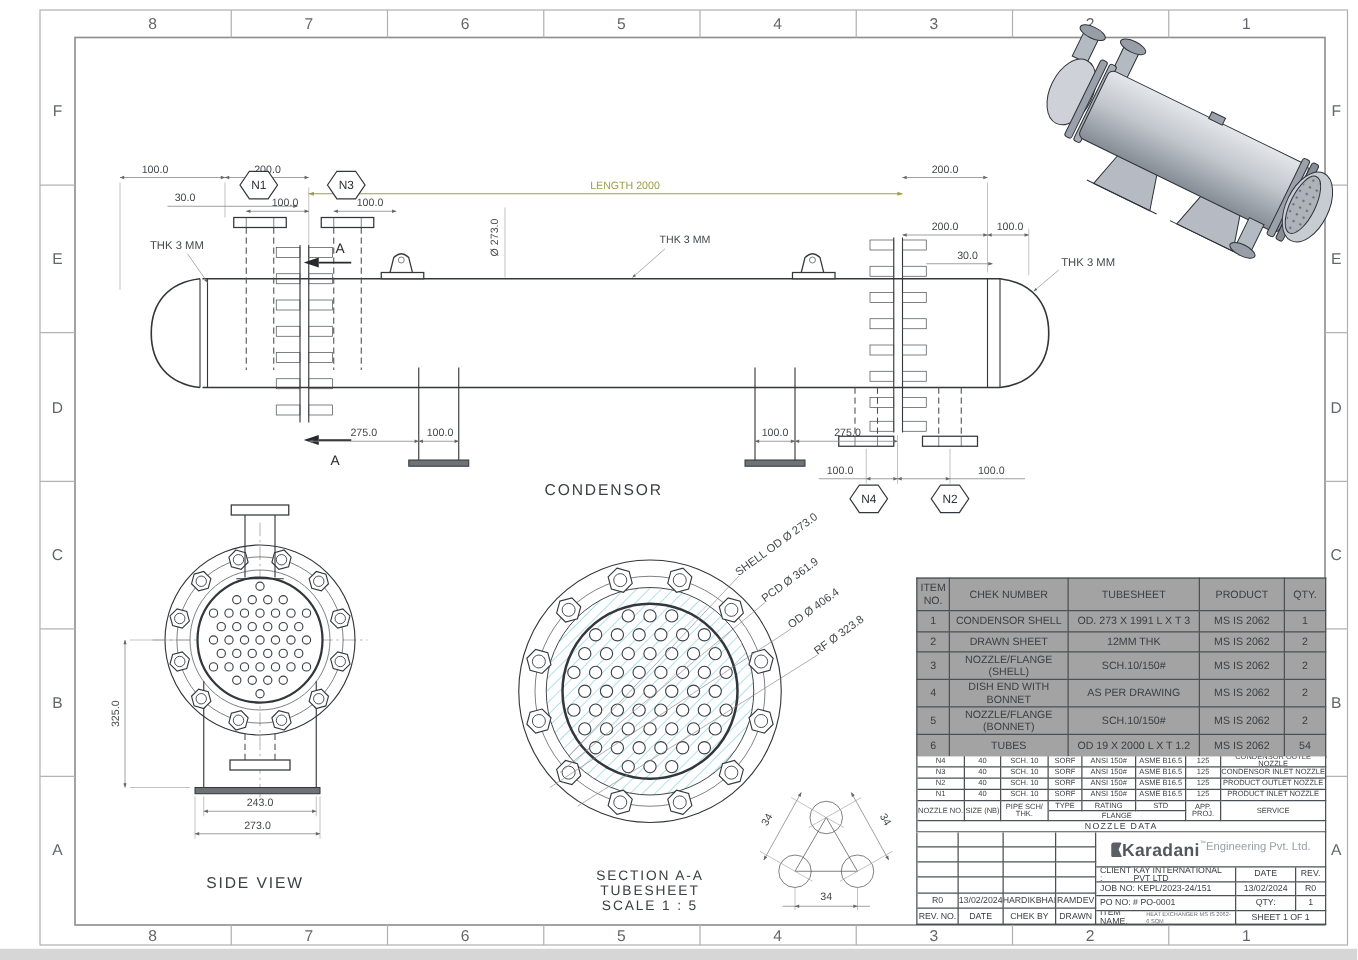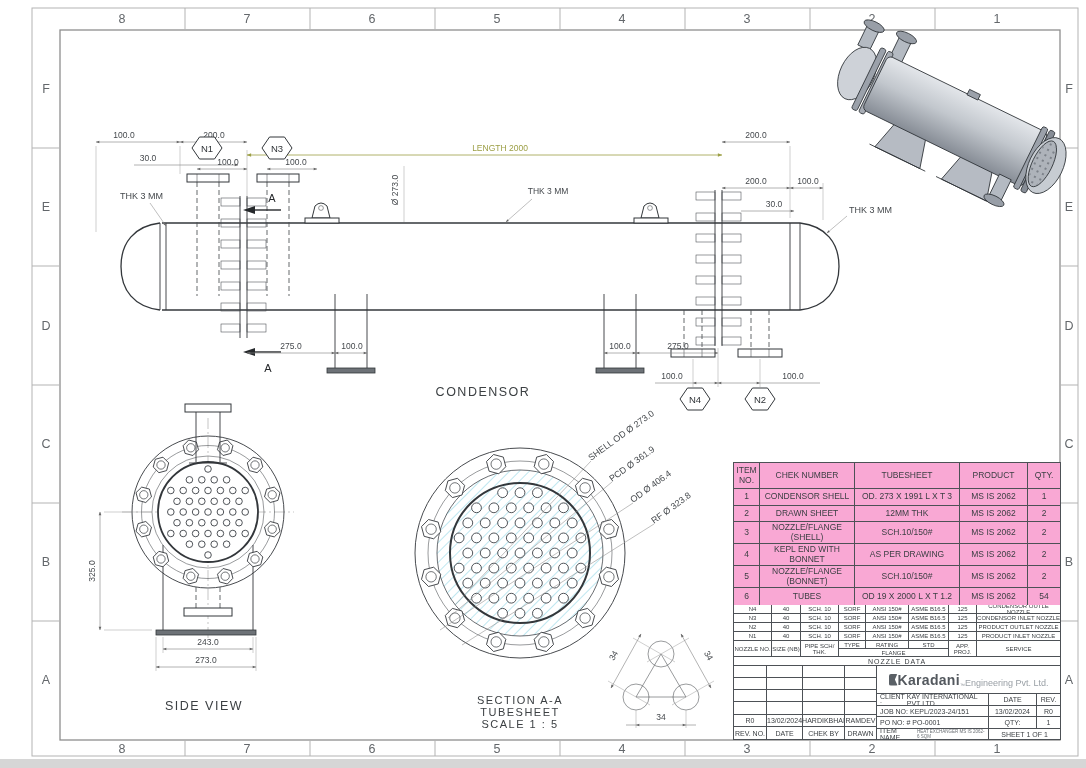--- a/index.html
+++ b/index.html
@@ -25,21 +25,21 @@
   .secA { font-size: 11px; fill: #26292c; text-anchor: middle; }
   .brd  { stroke: #b3b3b3; stroke-width: 1; fill: none; }
   .brd2 { stroke: #8e8e8e; stroke-width: 1.3; fill: none; }
   #tubesSV circle, #tubesAA circle { fill: #fff; stroke: #3c4146; stroke-width: 0.9; }
   .boltsg path   { fill: #fff; stroke: #34383c; stroke-width: 0.9; }
   .boltsg circle { fill: none; stroke: #34383c; stroke-width: 0.7; }
   .gray-base { fill: #6d7277; stroke: #33373b; stroke-width: 0.8; }
 
   
   .bom { position: absolute; left: 733px; top: 462px; width: 327px; border-collapse: collapse;
-         table-layout: fixed; font-size: 8.5px; color: #3a3e42; text-align: center; line-height: 1.08; background: #f9a8d4; }
+         table-layout: fixed; font-size: 8.5px; color: #3a3e42; text-align: center; line-height: 1.08; background: #a3a3a3; }
   .bom td { border: 1px solid #4d5156; padding: 0 1px; overflow: hidden; }
 
   
   .nzt { position: absolute; left: 733px; top: 605px; width: 327px; height: 61px; display: grid;
          grid-template-columns: 38px 29px 38px 27px 43px 40px 28px 84px;
          grid-template-rows: 9px 9px 9px 9px 8px 8px 9px;
          font-size: 6px; color: #3a3e42; border-left: 1px solid #4d5156; background: #fff; line-height: 1; }
   .nz { border-right: 1px solid #4d5156; border-bottom: 1px solid #4d5156; display: flex;
         align-items: center; justify-content: center; text-align: center; overflow: hidden; }
   .nz.title { font-size: 7px; letter-spacing: 1px; }
@@ -48,21 +48,21 @@
   .tb { position: absolute; left: 733px; top: 666px; width: 327px; height: 74px; display: flex;
         font-size: 7px; color: #3a3e42; border-left: 1px solid #4d5156; border-bottom: 1px solid #4d5156; background: #fff; }
   .tb-rev { width: 143px; display: grid; grid-template-columns: 33px 36px 42px 32px;
             grid-template-rows: 12px 12px 12px 13px 12px 13px; }
   .tb-main { width: 184px; display: grid; grid-template-columns: 112px 48px 24px;
              grid-template-rows: 28px 12px 11px 12px 11px; }
   .tc { border-right: 1px solid #4d5156; border-bottom: 1px solid #4d5156; display: flex;
         align-items: center; justify-content: center; overflow: hidden; text-align: center; }
   .tc.lft { justify-content: flex-start; padding-left: 3px; text-align: left; }
   .logo-cell { grid-column: 1 / 4; }
-  .logo-wrap { display: flex; align-items: flex-end; gap: 0; }
+  .logo-wrap { display: flex; align-items: flex-start; gap: 0; }
   .logo-icon { width: 9px; height: 12px; background: #5a6066; border-radius: 2px; align-self: center;
                clip-path: polygon(0 0, 100% 0, 70% 50%, 100% 100%, 0 100%); }
   .logo-name { font-weight: bold; font-size: 14px; color: #53585e; letter-spacing: 0.3px; }
   .logo-tm   { font-size: 5px; color: #8a9097; }
   .logo-suffix { font-size: 9px; color: #9aa0a6; }
   .tiny { font-size: 4.5px; color: #6a6f74; margin-left: 2px; }
 </style>
 </head>
 <body>
 
@@ -629,21 +629,21 @@
     </tr>
     <tr style="height:22px">
       <td>3</td>
       <td>NOZZLE/FLANGE (SHELL)</td>
       <td>SCH.10/150#</td>
       <td>MS IS 2062</td>
       <td>2</td>
     </tr>
     <tr style="height:22px">
       <td>4</td>
-      <td>KEPL END WITH BONNET</td>
+      <td>DISH END WITH BONNET</td>
       <td>AS PER DRAWING</td>
       <td>MS IS 2062</td>
       <td>2</td>
     </tr>
     <tr style="height:22px">
       <td>5</td>
       <td>NOZZLE/FLANGE (BONNET)</td>
       <td>SCH.10/150#</td>
       <td>MS IS 2062</td>
       <td>2</td>

